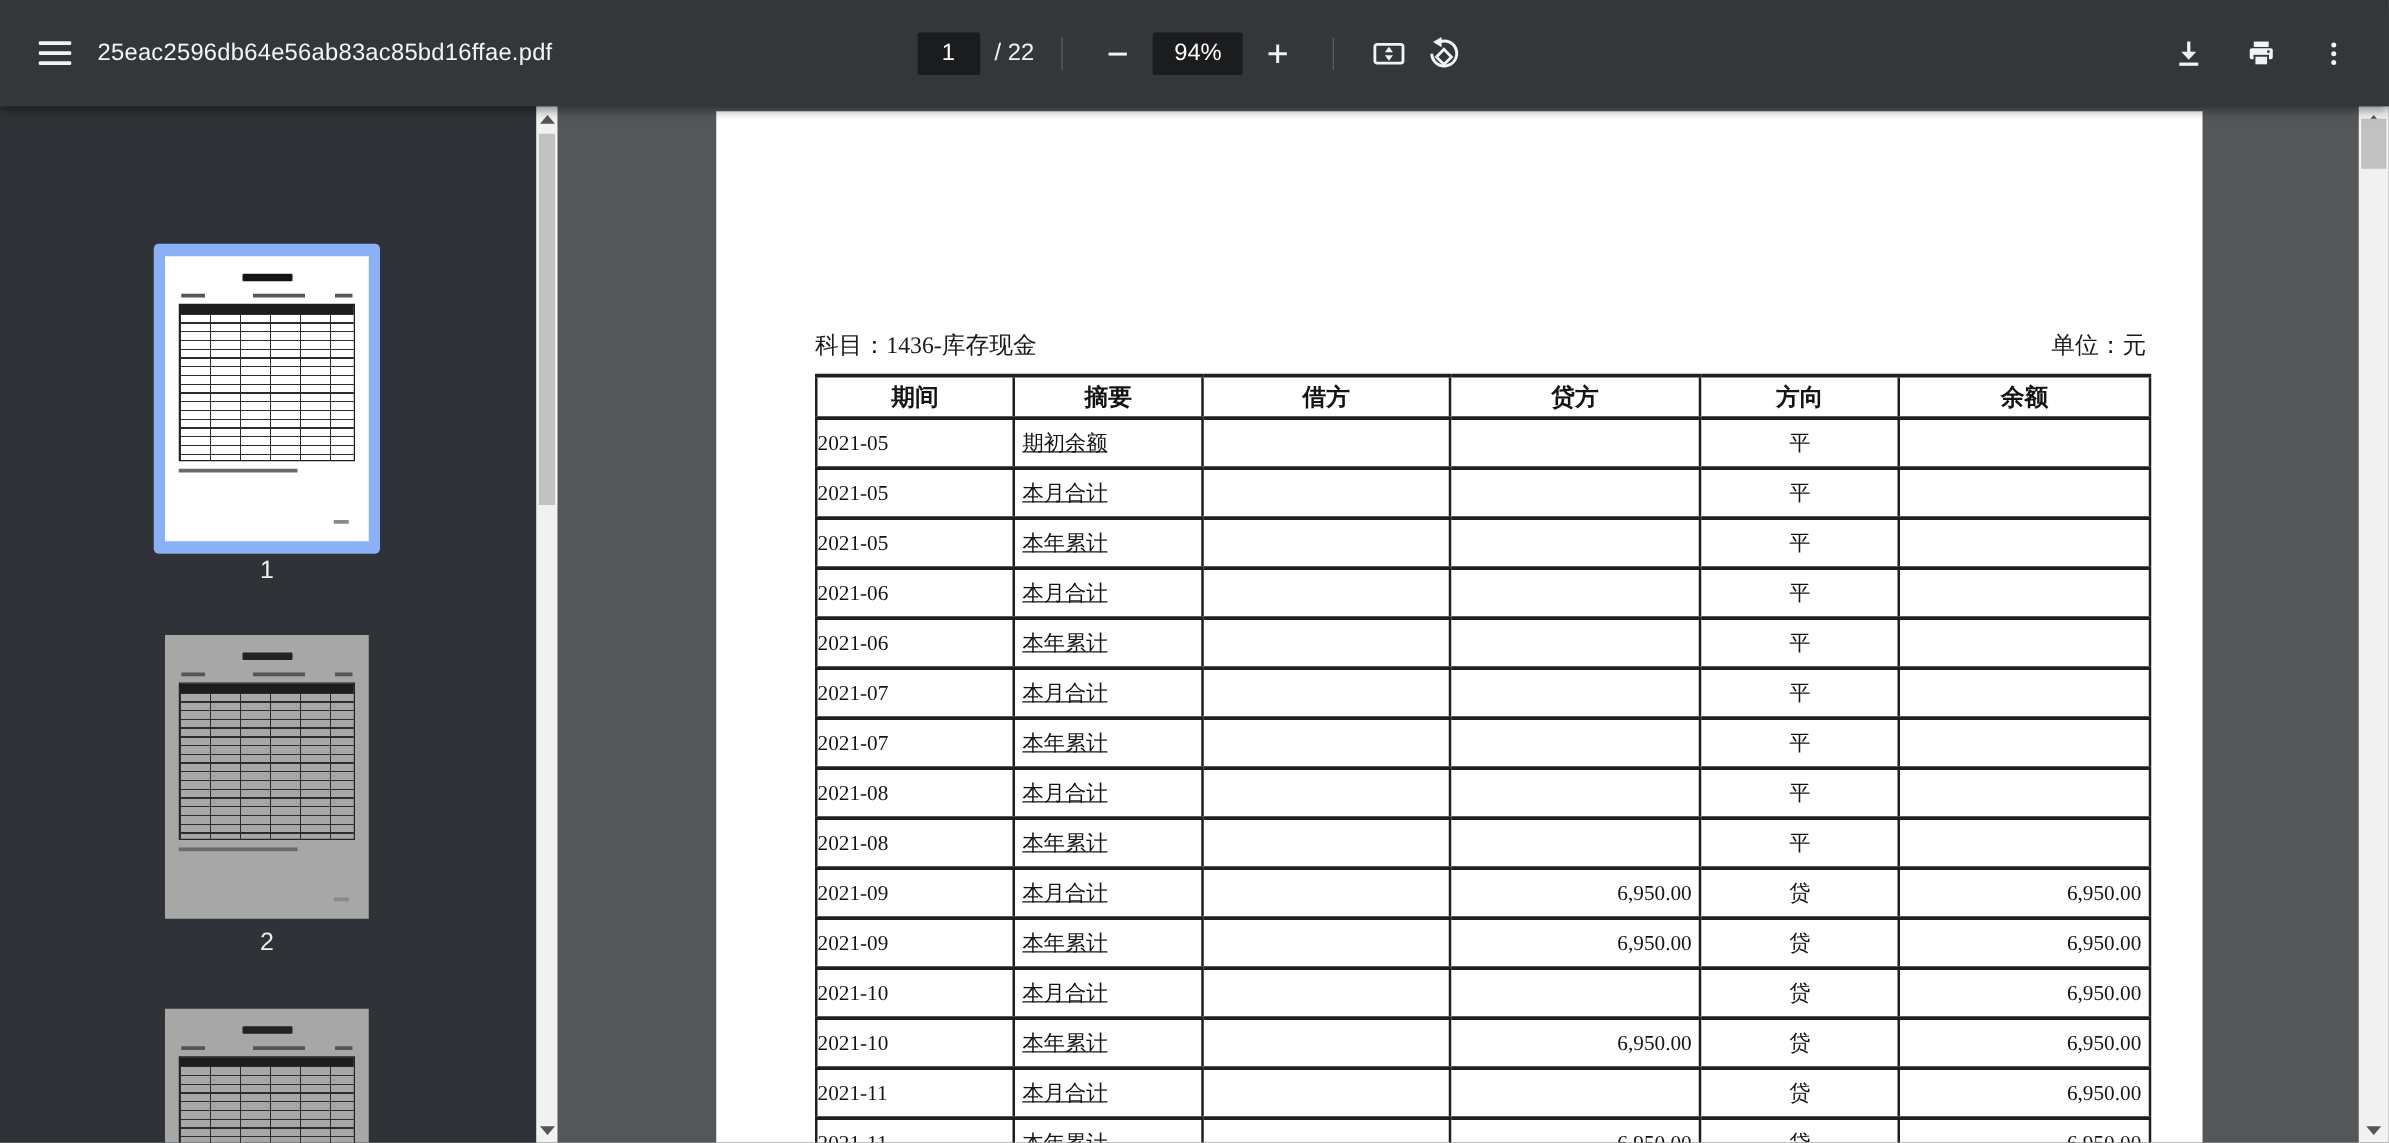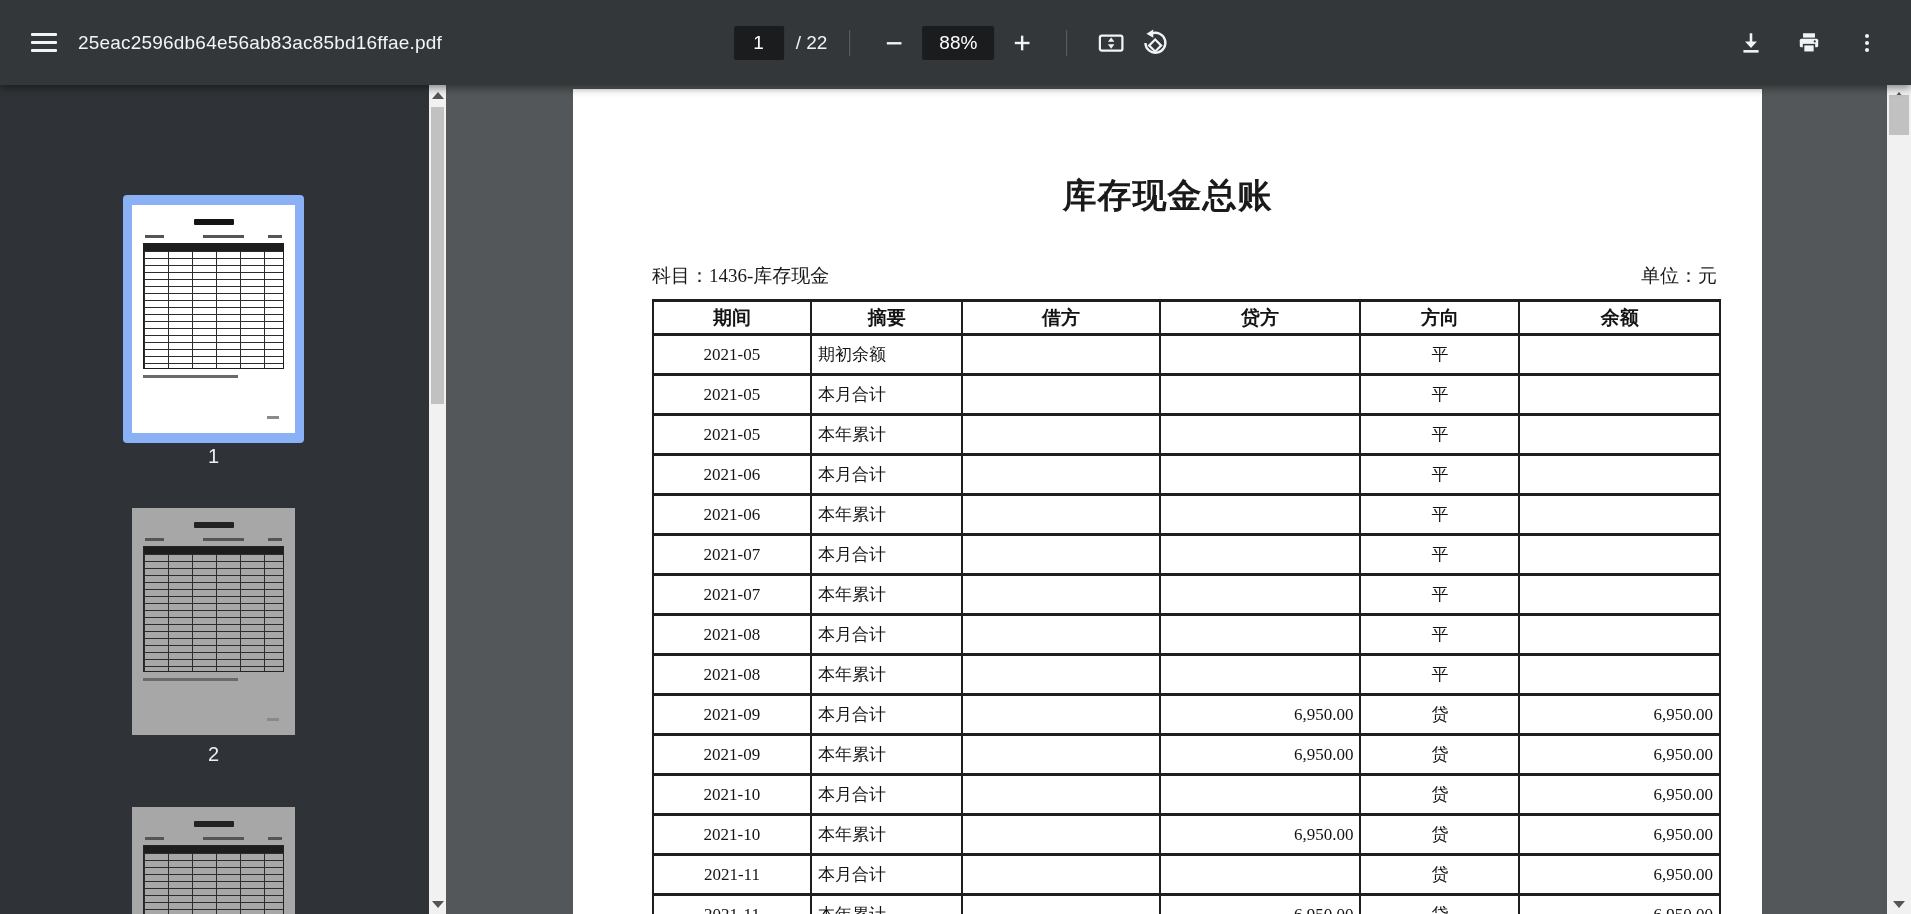--- a/index.html
+++ b/index.html
@@ -82,22 +82,22 @@
   .meta-unit    { position:absolute; right:4px; bottom:0;margin-left:19px; }
 
   .ledger-wrap { position:absolute; top:210px; left:79px; width:1069px; }
   table.ledger { width:100%; border-collapse:collapse; table-layout:fixed;
                  font-size:17px; color:#141414; }
   .ledger th { height:34px; font-size:19px; font-weight:bold; text-align:center; }
   .ledger td { height:40px; }
   .ledger th, .ledger td { border-left:2px solid #1f1f1f; border-right:2px solid #1f1f1f;
                            border-top:3px solid #1f1f1f; border-bottom:3px solid #1f1f1f;
                            overflow:hidden; white-space:nowrap; }
-  .ledger td.c0 { text-align:center; }
-  .ledger td.c1 { text-align:left; padding-left:6px; }
+  .ledger td.c0 { }
+  .ledger td.c1 { text-align:left; padding-left:6px;text-decoration:underline; }
   .ledger td.c2, .ledger td.c3, .ledger td.c5 { text-align:right; padding-right:6px; }
   .ledger td.c4 { text-align:center; }
 </style>
 </head>
 <body>
 
 <header class="toolbar">
   <div class="tb-left">
     <div class="hamburger">
       <div class="bars">
@@ -111,21 +111,21 @@
 
   <div class="tb-center">
     <input class="page-input" value="1" style="">
     <span class="page-total">/ 22</span>
     <span class="tb-sep"></span>
     <div class="tb-btn">
       <svg class="icon" width="22" height="22" viewBox="0 0 24 24">
         <rect x="4" y="11" width="16" height="2.6" fill="#f1f3f4"></rect>
         </svg>
     </div>
-    <div class="zoom-box">88%</div>
+    <div class="zoom-box">94%</div>
     <div class="tb-btn">
       <svg class="icon" width="22" height="22" viewBox="0 0 24 24">
         <rect x="4" y="10.7" width="16" height="2.6" fill="#f1f3f4"></rect>
         <rect x="10.7" y="4" width="2.6" height="16" fill="#f1f3f4"></rect>
         </svg>
     </div>
     <span class="tb-sep"></span>
     <div class="tb-btn">
       <svg class="icon" width="30" height="30" viewBox="0 0 24 24">
         <rect x="3" y="6" width="18" height="12" rx="1.5" fill="none" stroke="#f1f3f4" stroke-width="1.8"></rect>
@@ -203,21 +203,20 @@
     <span class="tri-up"></span>
     </div>
   <div class="sb-thumb" style="top:22px; height:297px;"></div>
   <div class="sb-arrow" style="bottom:0;">
     <span class="tri-down"></span>
     </div>
 </div>
 
 <main class="viewer">
   <div class="pdf-page">
-    <div class="doc-title">库存现金总账</div>
     <div class="doc-meta">
       <span class="meta-subject">科目：1436-库存现金</span>
       <span class="meta-unit">单位：元</span>
     </div>
     <div class="ledger-wrap">
       <table class="ledger">
         <colgroup id="ledger-cols">
             <col style="width: 14.8%;">
             <col style="width: 14.2%;">
             <col style="width: 18.5%;">

